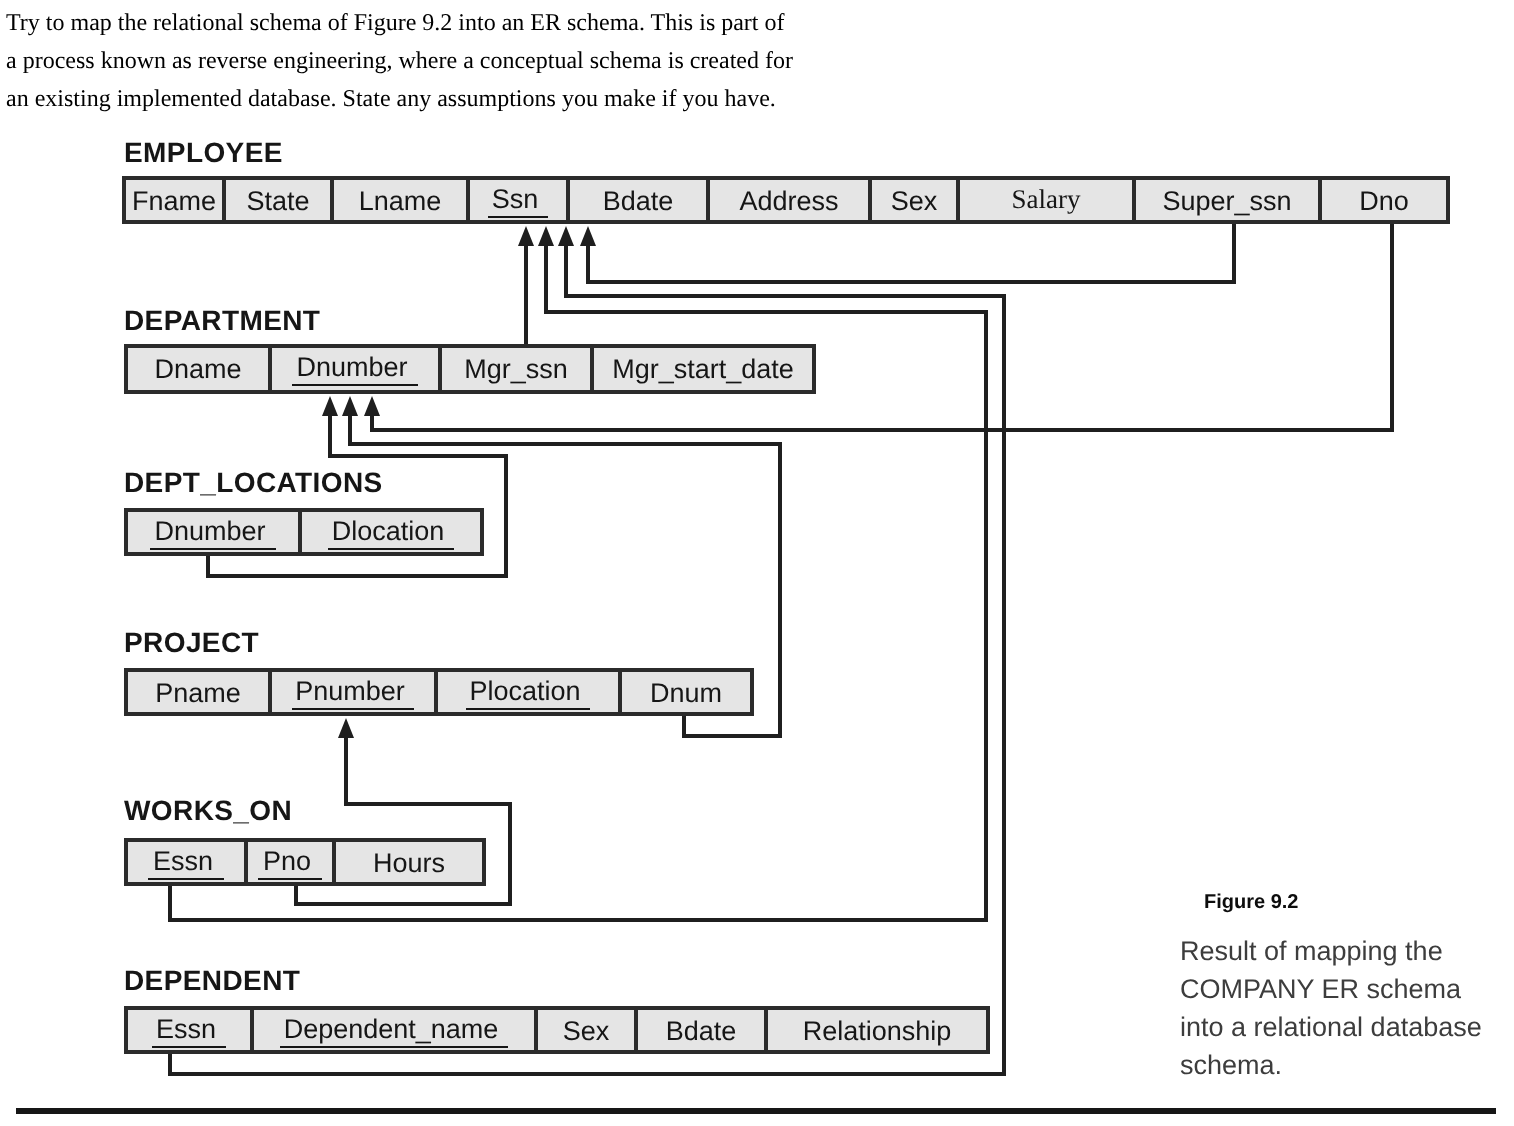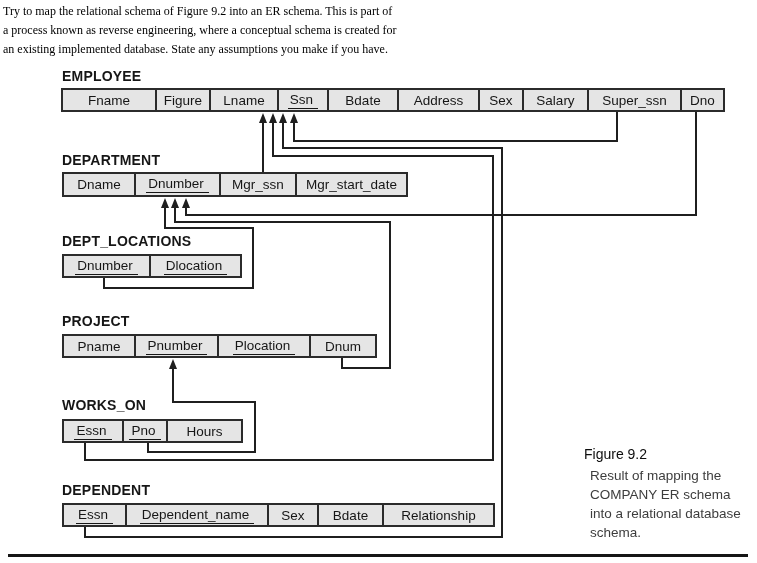--- a/index.html
+++ b/index.html
@@ -11,61 +11,61 @@
   .tbl-label{position:absolute;font-weight:bold;font-size:14px;letter-spacing:.2px;color:#161616;white-space:nowrap;}
   .rel-row{position:absolute;display:flex;box-sizing:border-box;border:2px solid #2b2b2b;background:#e5e5e5;}
   .cell{display:flex;align-items:center;justify-content:center;box-sizing:border-box;
         border-left:2px solid #2b2b2b;font-size:13.5px;color:#161616;white-space:nowrap;overflow:visible;}
   .cell:first-child{border-left:none;}
   .keyu{border-bottom:1.6px solid #161616;padding:0 5px 1px 2px;}
   .seg{position:absolute;background:#1f1f1f;}
   .arrowhead{position:absolute;width:0;height:0;
              border-left:4px solid transparent;border-right:4px solid transparent;
              border-bottom:10px solid #1f1f1f;}
-  .cap-title{position:absolute;left:584px;top:446px;font-weight:normal;font-size:14px;color:#0d0d0d;}
+  .cap-title{position:absolute;left:602px;top:446px;font-weight:bold;font-size:10px;color:#0d0d0d;}
   .cap-body{position:absolute;left:590px;top:466px;font-size:13.5px;line-height:19px;color:#3d3d3d;}
   .cap-body div{white-space:nowrap;}
   .rule{position:absolute;background:#161616;}
 </style>
 </head>
 <body>
 
 <div id="stage">
 
   <div class="intro">
     <div>Try to map the relational schema of Figure 9.2 into an ER schema. This is part of</div>
     <div>a process known as reverse engineering, where a conceptual schema is created for</div>
     <div>an existing implemented database. State any assumptions you make if you have.</div>
   </div>
 
   <div id="diagram">
       <div class="tbl-label" style="left: 62px; top: 68px;">EMPLOYEE</div>
       <div class="rel-row" style="left: 61px; top: 88px; width: 664px; height: 24px;">
-        <div class="cell" style="width: 92px;">
+        <div class="cell" style="width: 48px;">
           <span>Fname</span>
         </div>
         <div class="cell" style="width: 54px;">
-          <span>Figure</span>
+          <span>State</span>
         </div>
         <div class="cell" style="width: 68px;">
           <span>Lname</span>
         </div>
         <div class="cell" style="width: 50px;">
           <span class="keyu">Ssn</span>
         </div>
         <div class="cell" style="width: 70px;">
           <span>Bdate</span>
         </div>
         <div class="cell" style="width: 81px;">
           <span>Address</span>
         </div>
         <div class="cell" style="width: 44px;">
           <span>Sex</span>
         </div>
-        <div class="cell" style="width: 65px;">
+        <div class="cell" style="width: 88px; font-family: Liberation Serif, serif;">
           <span>Salary</span>
         </div>
         <div class="cell" style="width: 93px;">
           <span>Super_ssn</span>
         </div>
         <div class="cell" style="width: 65px; flex: 1 1 0%;">
           <span>Dno</span>
         </div>
       </div>
       <div class="tbl-label" style="left: 62px; top: 152px;">DEPARTMENT</div>

